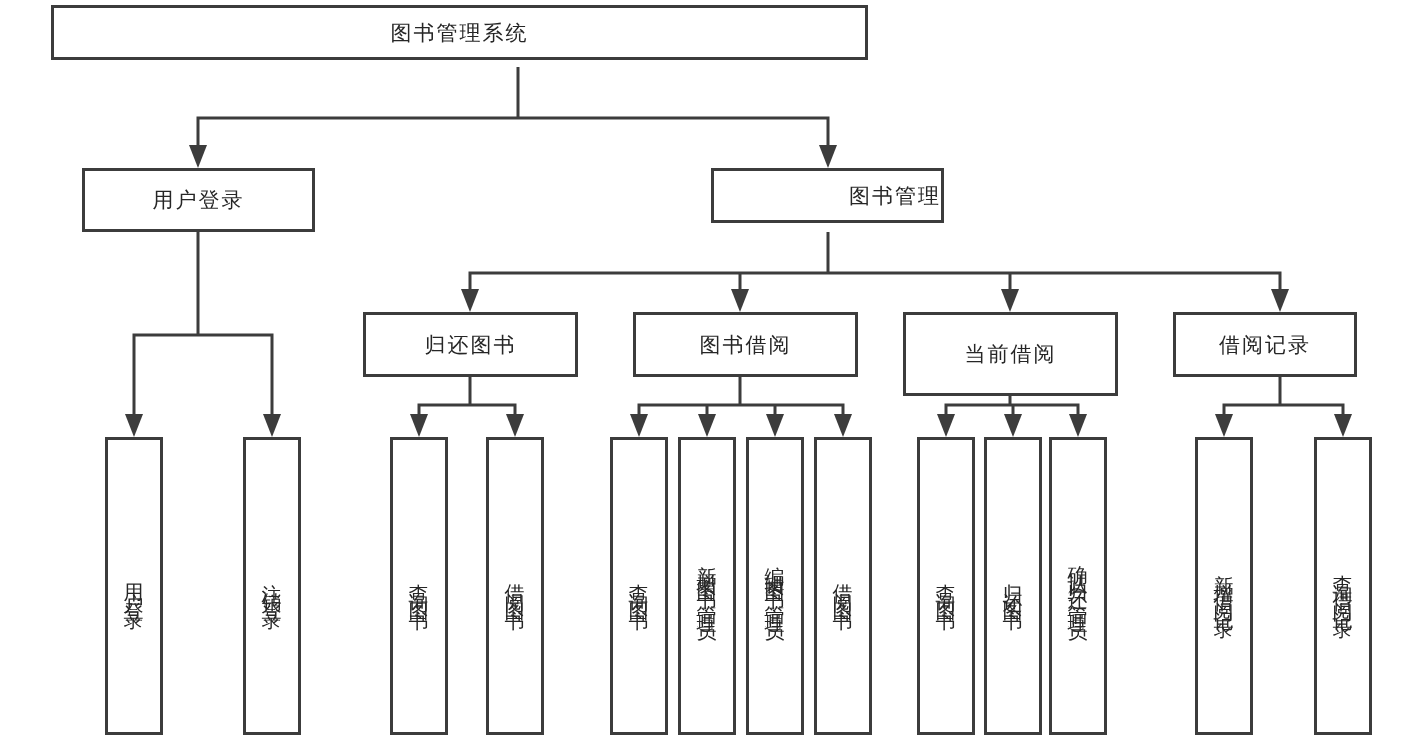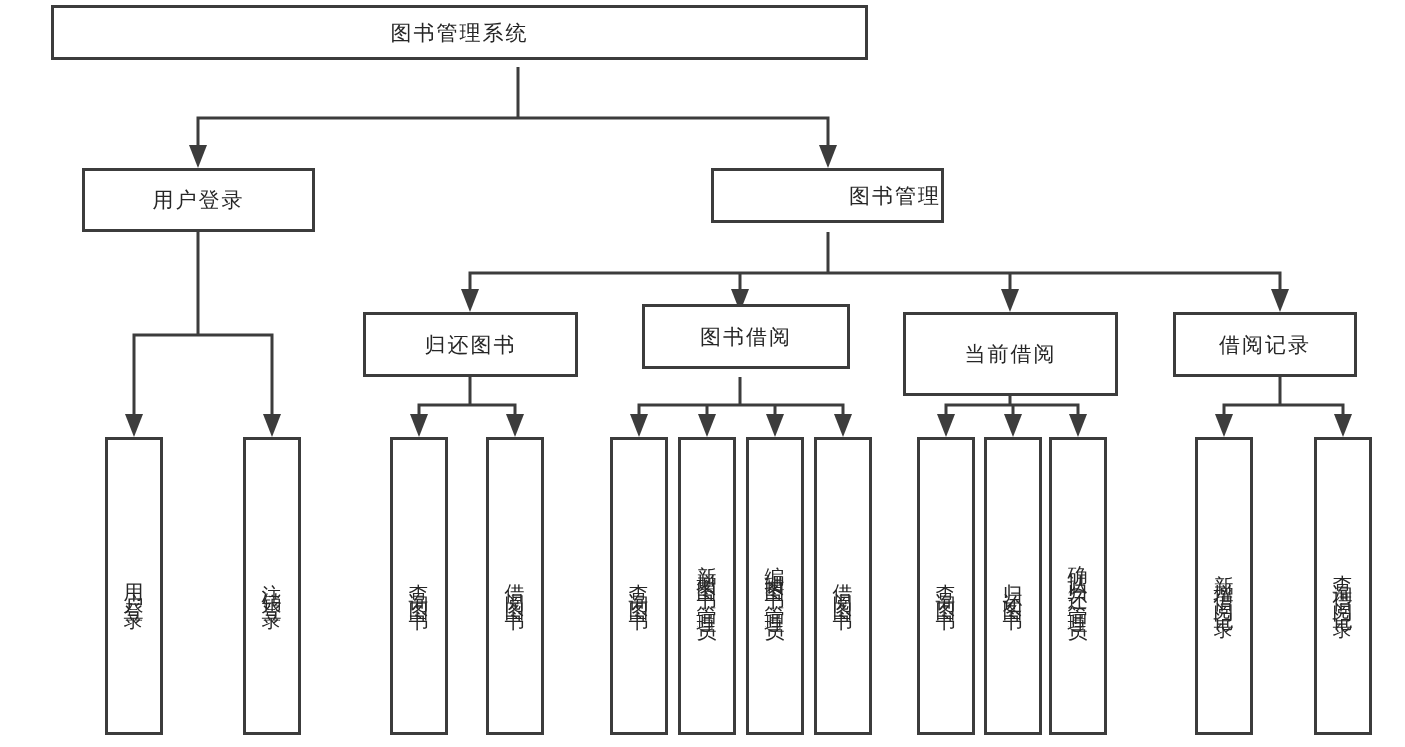--- a/index.html
+++ b/index.html
@@ -141,21 +141,21 @@
   <div class="hbox" style="left:82px; top:168px; width:233px; height:64px;">
     <span>用户登录</span>
   </div>
   <div class="hbox" style="left:711px; top:168px; width:233px; height:55px;justify-content:flex-end;">
     <span>图书管理</span>
   </div>
 
   <div class="hbox" style="left:363px; top:312px; width:215px; height:65px;">
     <span>归还图书</span>
   </div>
-  <div class="hbox" style="left:633px; top:304px; width:208px; height:65px;margin-left:9px;">
+  <div class="hbox" style="left:633px; top:312px; width:225px; height:65px;">
     <span>图书借阅</span>
   </div>
   <div class="hbox" style="left:903px; top:312px; width:215px; height:84px;">
     <span>当前借阅</span>
   </div>
   <div class="hbox" style="left:1173px; top:312px; width:184px; height:65px;">
     <span>借阅记录</span>
   </div>
 
   <div class="vbox" style="left:105px;">

